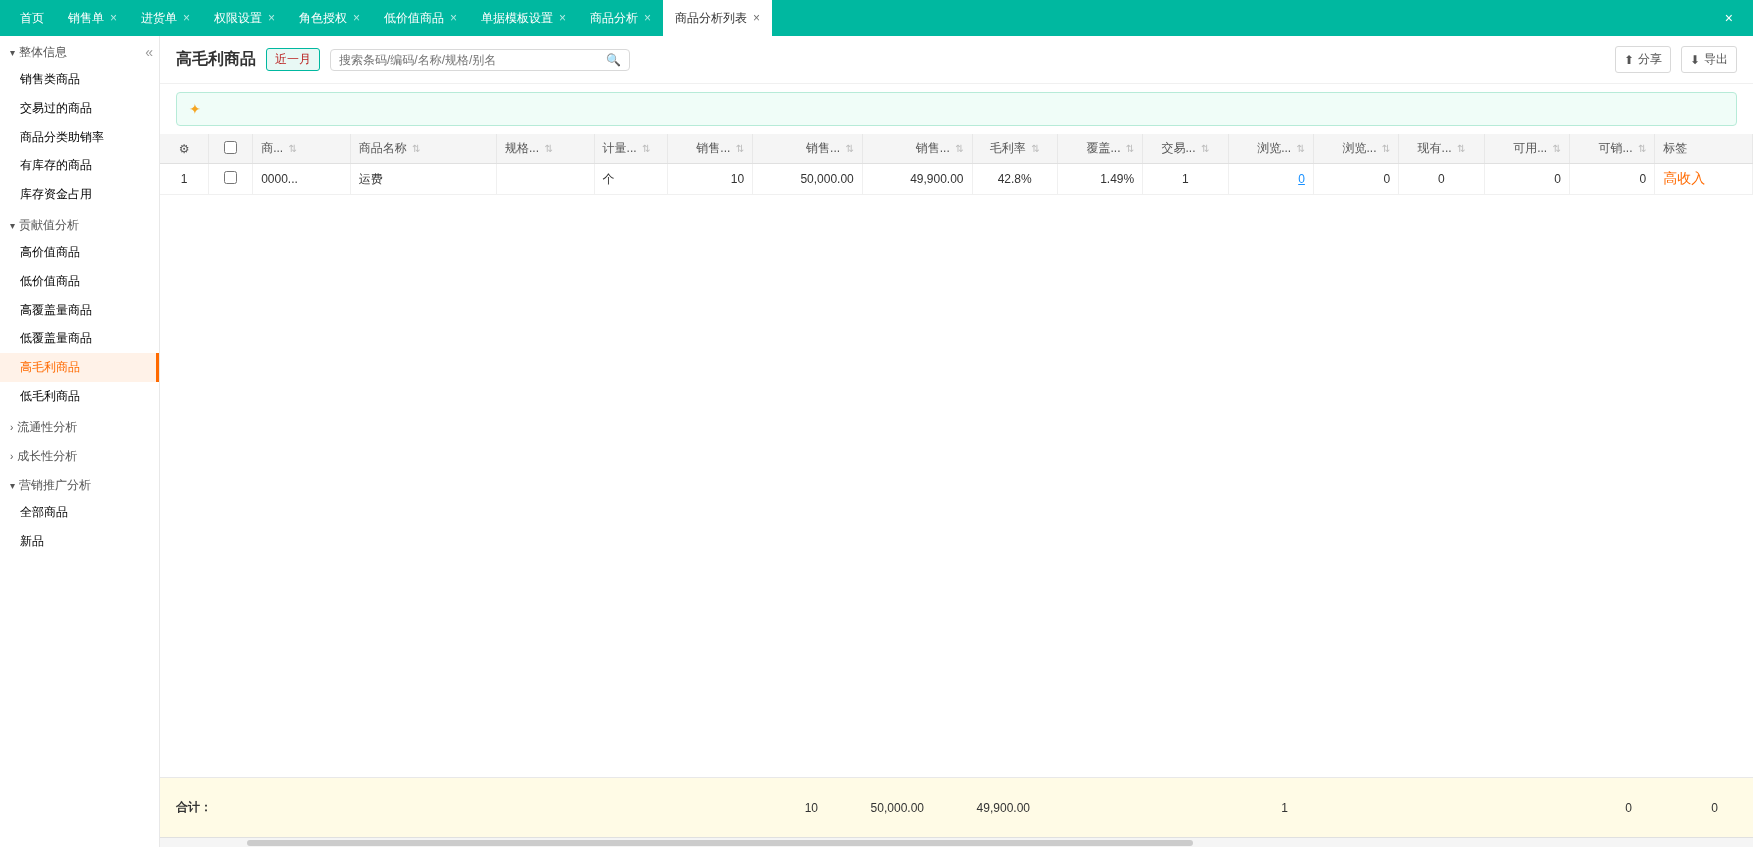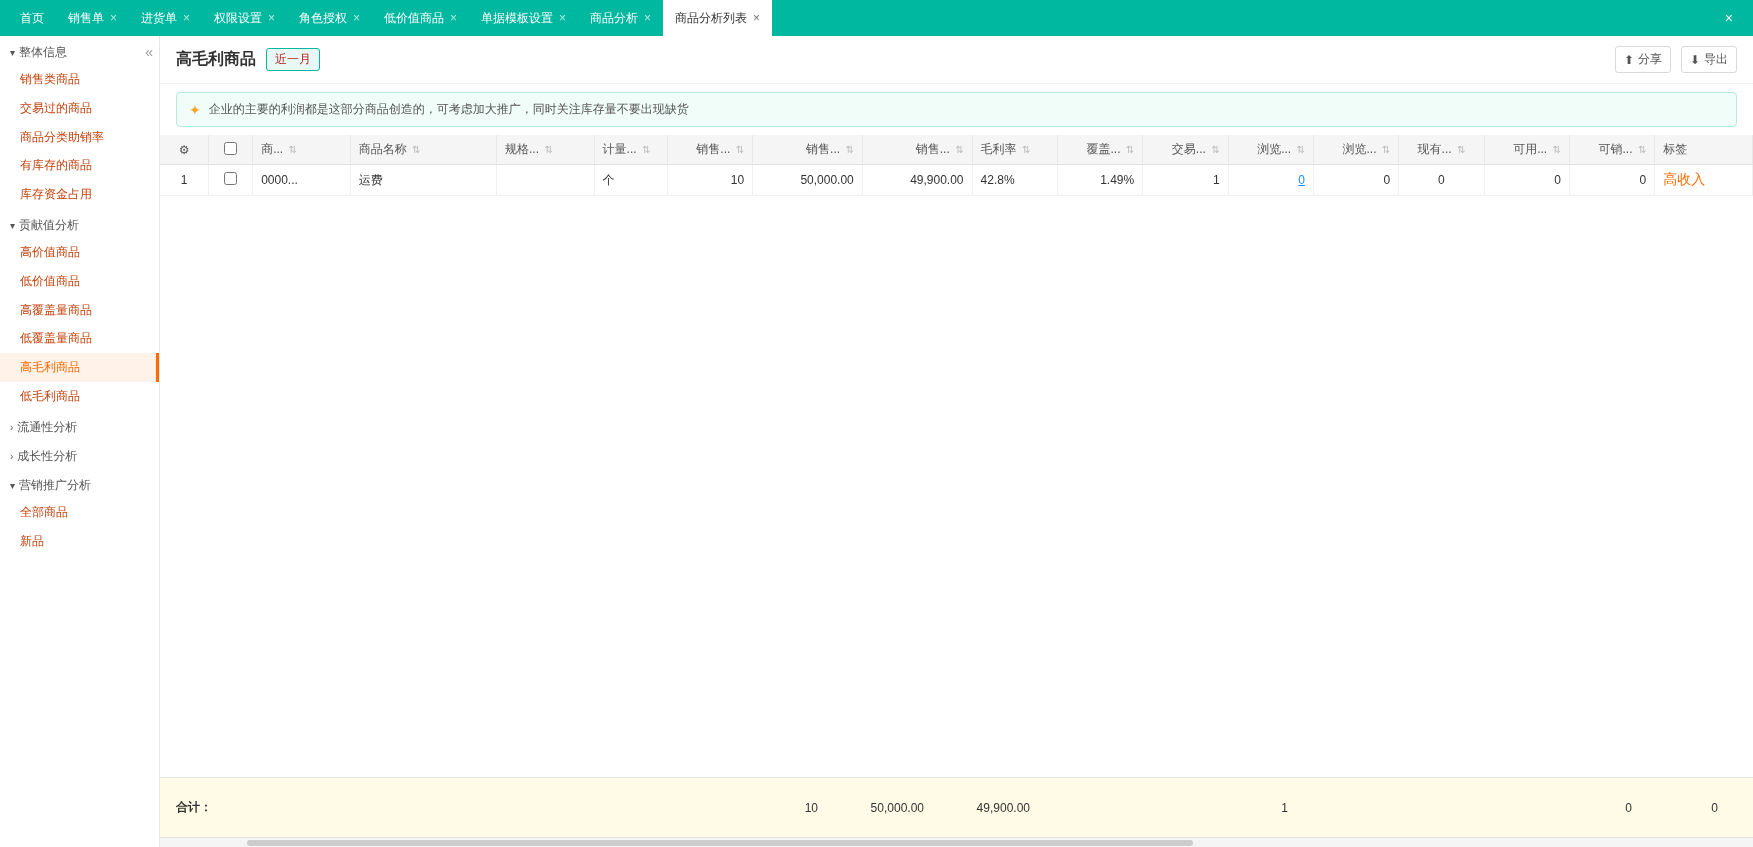--- a/index.html
+++ b/index.html
@@ -69,21 +69,21 @@
       display: flex;
       align-items: center;
       padding: 8px 10px 4px 10px;
       color: #555;
       font-size: 12px;
       cursor: pointer;
     }
     .sidebar-group-header .arrow { margin-right: 4px; font-size: 10px; }
     .sidebar-item {
       padding: 6px 10px 6px 20px;
-      color: #c2410c;
+      color: #000000;
       cursor: pointer;
       line-height: 1.4;
     }
     .sidebar-item.active {
       background: #fff2e8;
       color: #ff6a00;
       border-right: 3px solid #ff6a00;
     }
 
     
@@ -199,23 +199,23 @@
     }
     .col-num { width: 40px; text-align: center; }
     .col-check { width: 36px; text-align: center; }
     .col-code { width: 80px; }
     .col-name { width: 120px; }
     .col-spec { width: 80px; }
     .col-unit { width: 60px; }
     .col-sale-qty { width: 70px; text-align: right; }
     .col-sale-amt { width: 90px; text-align: right; }
     .col-sale-cost { width: 90px; text-align: right; }
-    .col-gross { width: 70px; text-align: left; }
+    .col-gross { width: 70px; text-align: center; }
     .col-cover { width: 70px; text-align: right; }
-    .col-trade { width: 70px; text-align: right; }
+    .col-trade { width: 70px; text-align: center; }
     .col-browse1 { width: 70px; text-align: right; }
     .col-browse2 { width: 70px; text-align: right; }
     .col-stock1 { width: 70px; text-align: center; }
     .col-stock2 { width: 70px; text-align: right; }
     .col-stock3 { width: 70px; text-align: right; }
     .col-tag { width: 80px; }
 
     .tag-high { color: #ff6a00; font-size: 14px; }
     .link-blue { color: #1890ff; text-decoration: underline; cursor: pointer; }
 
@@ -371,34 +371,37 @@
     <div class="sidebar-item">
       <span>新品</span>
     </div>
   </div>
 
   <div class="content-area">
 
     <div class="content-header">
       <span class="content-title">高毛利商品</span>
       <button class="time-filter-btn">近一月</button>
+      <div class="search-box">
+        <input type="text" placeholder="搜索条码/编码/名称/规格/别名" style="">
+        <span class="search-icon">🔍</span>
+      </div>
       <div class="header-spacer"></div>
       <div class="header-action-btn">
         <span>⬆</span>
         <span>分享</span>
       </div>
       <div class="header-action-btn">
         <span>⬇</span>
         <span>导出</span>
       </div>
     </div>
 
     <div class="info-banner">
       <span class="info-icon">✦</span>
-      <span>企业的主要的利润都是这部分商品创造的，可考虑加大推广，同时关注库存量不要出现缺货</span>
     </div>
 
     <div class="table-wrapper">
       <table>
         <thead>
           <tr>
             <th class="col-num">
               <span>⚙</span>
             </th>
             <th class="col-check">

